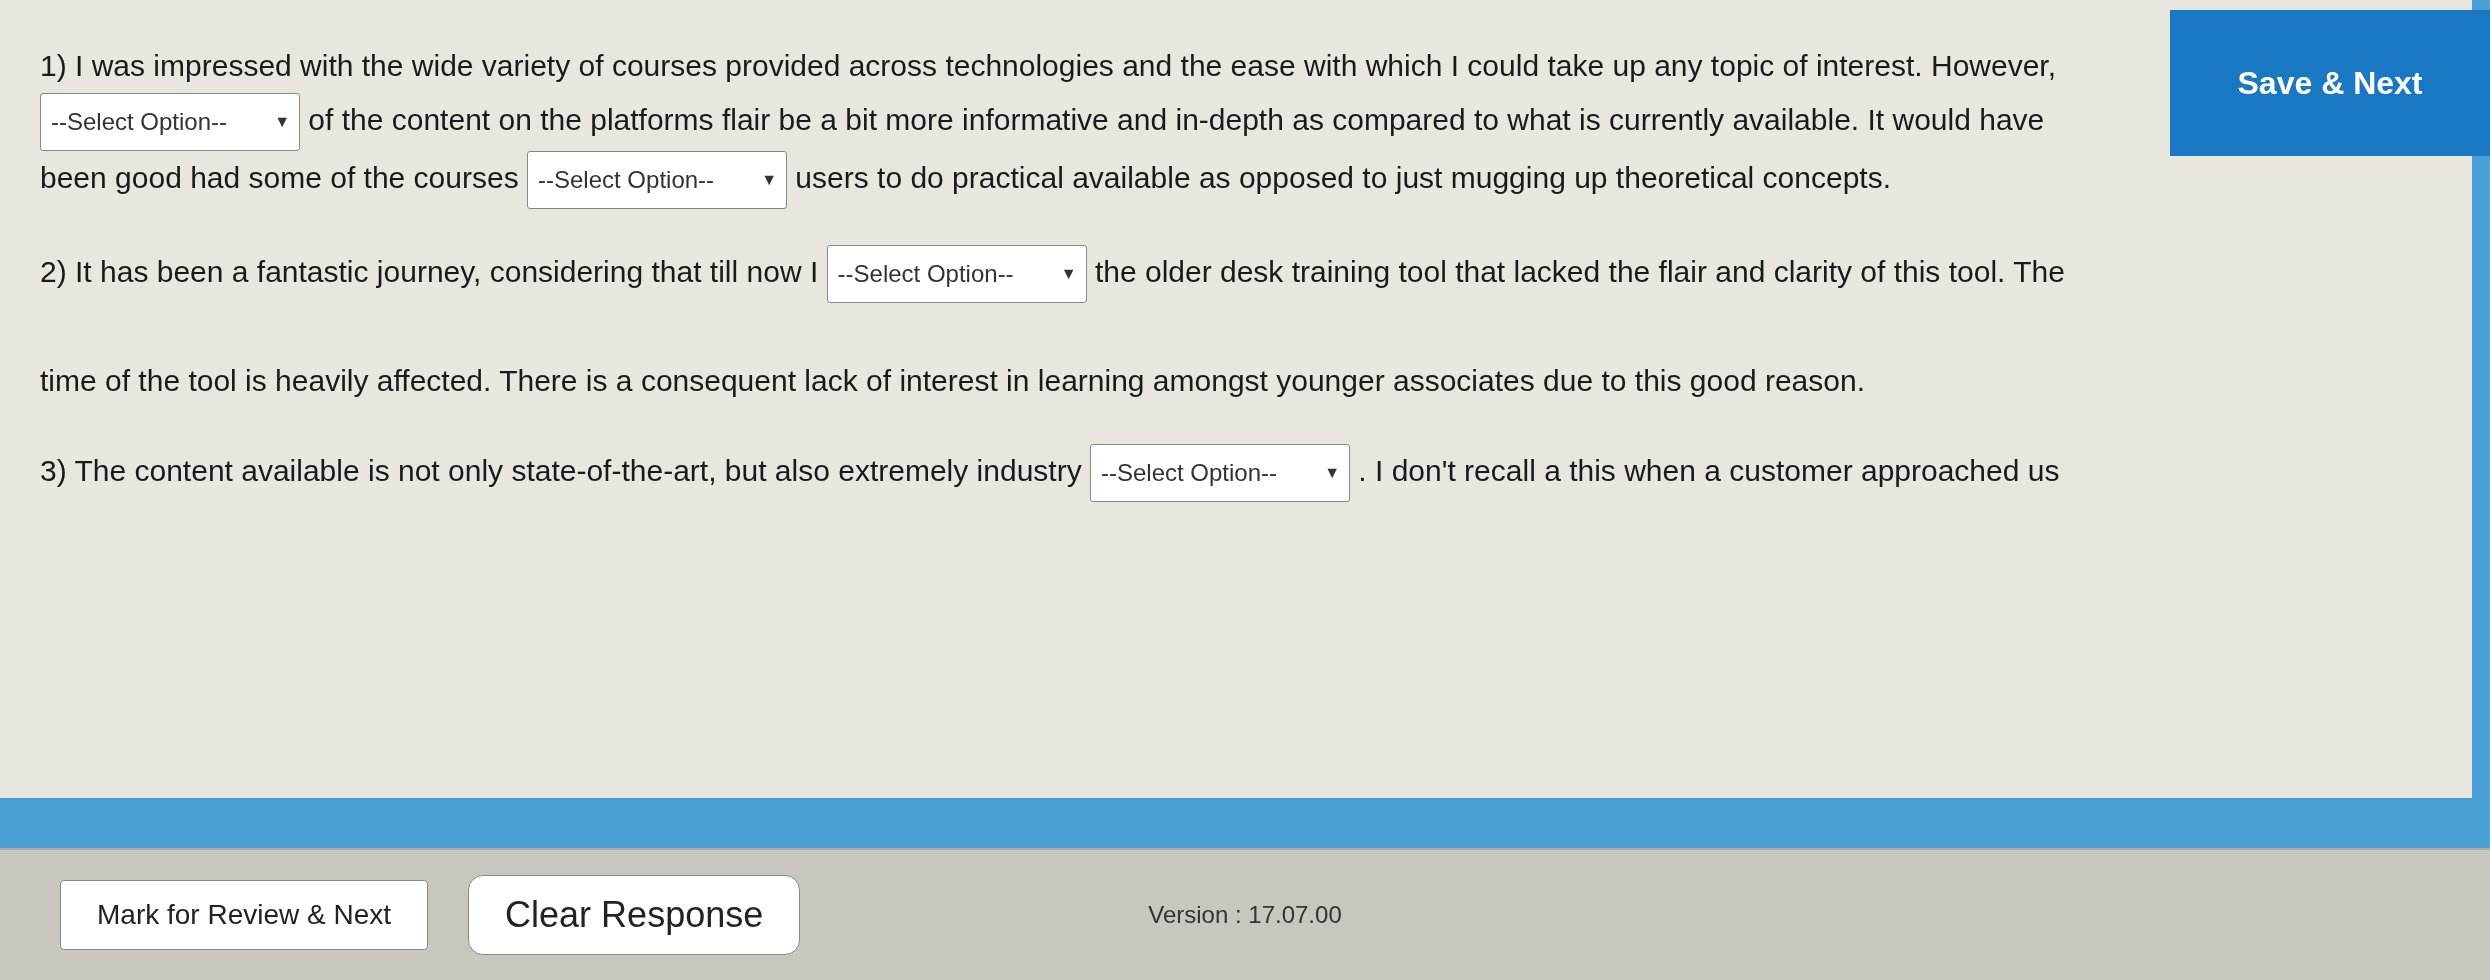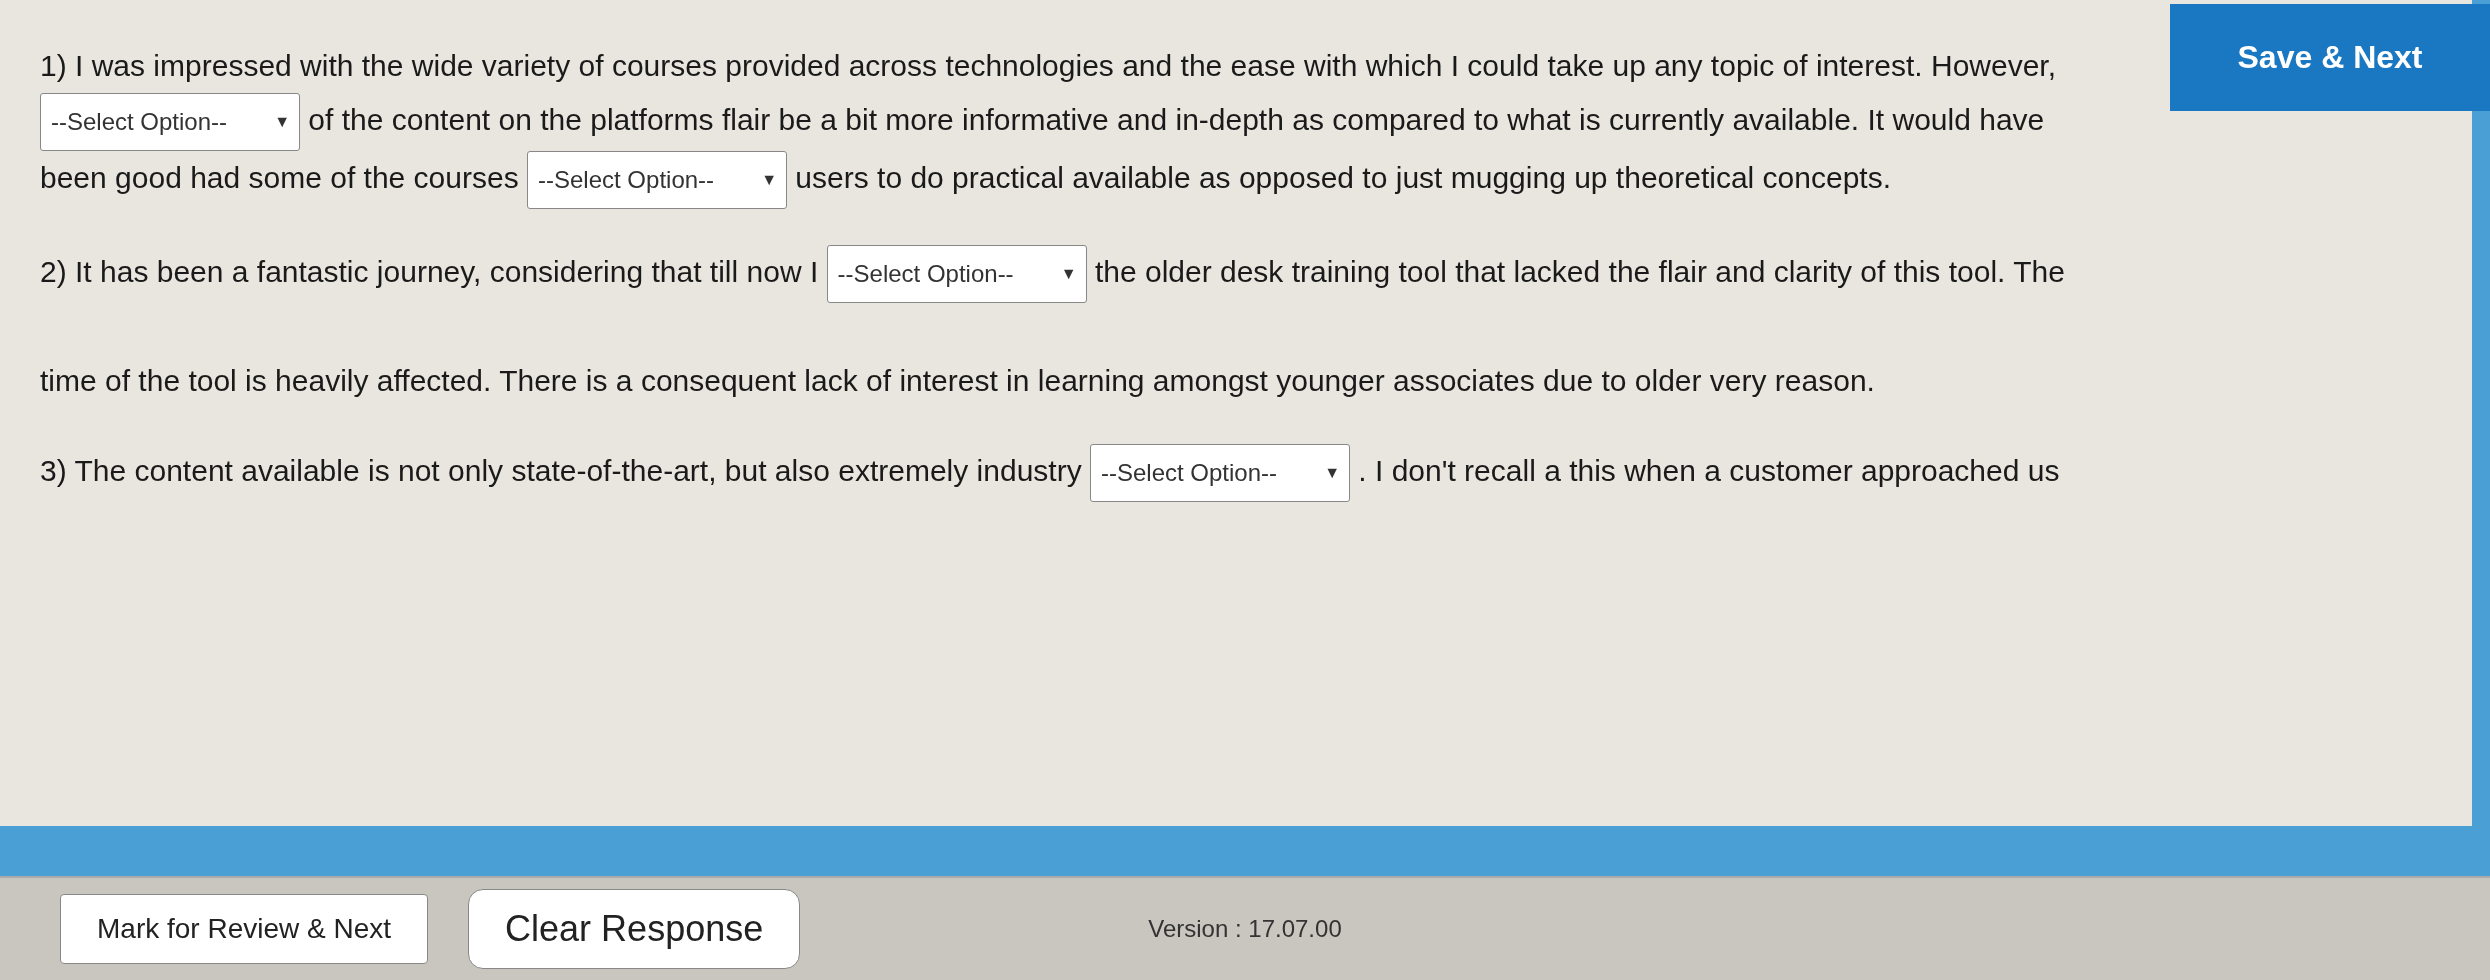--- a/index.html
+++ b/index.html
@@ -67,21 +67,21 @@
     .right-border {
       position: absolute;
       right: 0;
       top: 0;
       width: 18px;
       height: 100%;
       background-color: #4a9fd4;
     }
 
     .bottom-bar {
-      height: 104px;
+      height: 132px;
       background-color: #c8c6be;
       border-top: 2px solid #aaa;
       display: flex;
       align-items: center;
       padding: 14px 60px;
       gap: 40px;
       position: relative;
     }
 
     .version-text {
@@ -111,22 +111,22 @@
       padding: 18px 36px;
       font-size: 36px;
       color: #222;
       cursor: pointer;
       white-space: nowrap;
     }
 
     .btn-save-next {
       position: absolute;
       right: 0;
-      top: 4px;
-      height: 107px;
+      top: 10px;
+      height: 146px;
       width: 320px;
       background-color: #1a78c2;
       border: none;
       color: #ffffff;
       font-size: 32px;
       font-weight: bold;
       cursor: pointer;
       display: flex;
       align-items: center;
       justify-content: center;
@@ -177,21 +177,21 @@
       <select>
         <option>--Select Option--</option>
         <option>Option A</option>
         <option>Option B</option>
         <option>Option C</option>
       </select>
     </span>
     <span>the older desk training tool that lacked the flair and clarity of this tool. The</span>
     <br>
     <br>
-    <span>time of the tool is heavily affected. There is a consequent lack of interest in learning amongst younger associates due to older very reason.</span>
+    <span>time of the tool is heavily affected. There is a consequent lack of interest in learning amongst younger associates due to this good reason.</span>
   </div>
 
   <div class="question-block">
     <span>3) The content available is not only state-of-the-art, but also extremely industry</span>
     <span class="inline-select">
       <select>
         <option>--Select Option--</option>
         <option>Option A</option>
         <option>Option B</option>
         <option>Option C</option>

